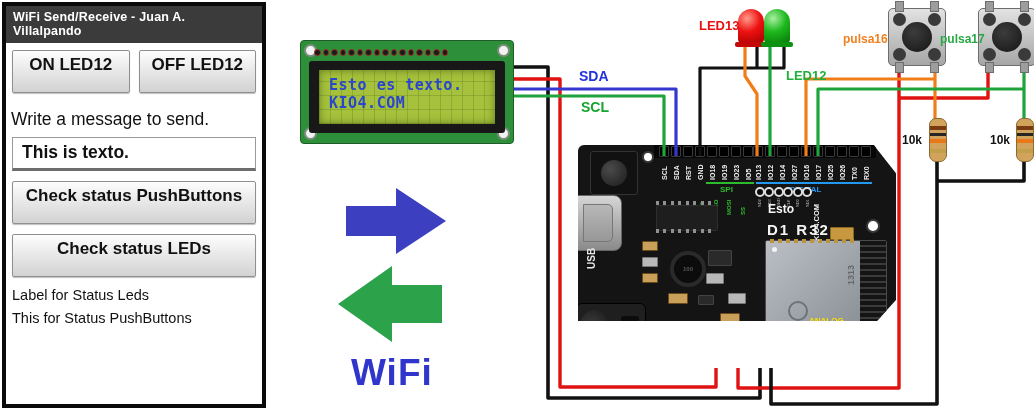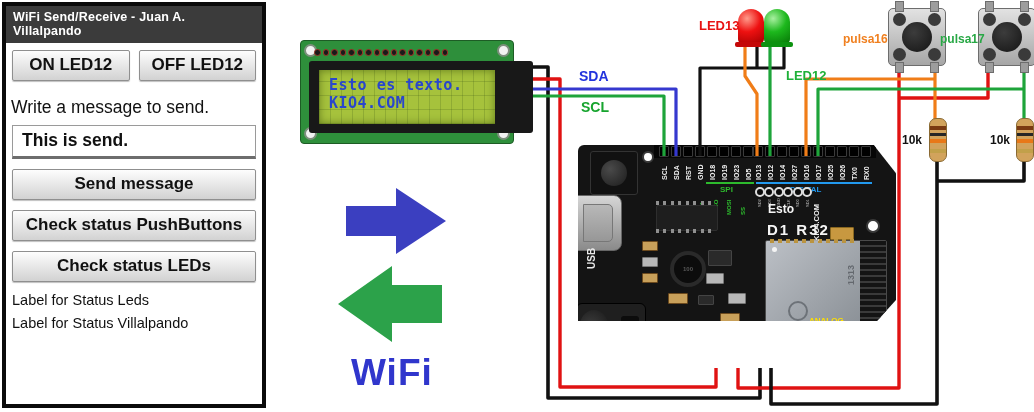--- a/index.html
+++ b/index.html
@@ -8,36 +8,36 @@
 
   
   .app{position:absolute;left:2px;top:2px;width:256px;height:398px;background:#fff;
        border:4px solid #0a0a0a;z-index:5;}
   .app-title{background:#3b3b3b;color:#fff;font-weight:bold;font-size:12.5px;
              padding:4px 7px 5px;letter-spacing:.2px;}
   .app-body{padding:5px 4px;}
   .btn-row{display:flex;gap:9px;margin:2px 2px 9px;}
   .app-btn{flex:1;background:linear-gradient(#fdfdfd,#d2d2d2);border:1px solid #8f8f8f;
            border-radius:2px;font-weight:bold;font-size:17px;text-align:center;
-           padding:4px 0 5px;color:#111;box-shadow:0 1px 1px rgba(0,0,0,.25);cursor:pointer;}
+           padding:4px 0 17px;color:#111;box-shadow:0 1px 1px rgba(0,0,0,.25);cursor:pointer;}
   .app-btn-full{display:block;width:auto;margin:0 2px 10px;}
   .app-label{font-size:17.5px;color:#111;margin:16px 1px 7px;}
   .app-textbox{margin:0 2px 10px;background:#fff;border:1px solid #9a9a9a;
                border-bottom:3px solid #6d6d6d;padding:4px 9px 5px;font-weight:bold;
                font-size:17.5px;color:#111;}
   .app-status{font-size:14.5px;color:#111;margin:6px 2px 7px;}
 
   
   .lcd{position:absolute;left:300px;top:40px;width:212px;height:102px;background:#2e8f3b;
        border:1px solid #1d5c25;border-radius:4px;z-index:4;}
   .lcd .screw{position:absolute;width:9px;height:9px;border-radius:50%;
               background:#f2f2f2;border:2px solid #7d8f7d;}
   .lcd .pins{position:absolute;left:13px;top:8px;display:flex;gap:2px;}
   .lcd .pinhole{width:4.5px;height:4.5px;border-radius:50%;background:#1a1a1a;border:1.5px solid #a03328;}
-  .lcd .bezel{position:absolute;left:8px;top:20px;width:224px;height:72px;background:#181818;
+  .lcd .bezel{position:absolute;left:8px;top:20px;width:196px;height:72px;background:#181818;
               border-radius:3px;}
   .lcd .screen{position:absolute;left:10px;top:9px;width:176px;height:54px;background:#a6c23c;
                box-shadow:inset 0 0 8px rgba(40,60,0,.55);
                background-image:
                  repeating-linear-gradient(90deg,rgba(60,90,20,.22) 0 1px,transparent 1px 11px),
                  repeating-linear-gradient(0deg,rgba(60,90,20,.22) 0 1px,transparent 1px 14px);}
   .lcd .line{position:absolute;left:10px;font-family:"DejaVu Sans Mono",monospace;
              font-weight:bold;font-size:15px;color:#2946cc;letter-spacing:.5px;white-space:pre;}
 
   
@@ -138,26 +138,25 @@
 <div class="stage">
 
   <div class="app">
     <div class="app-title">WiFi Send/Receive - Juan A. Villalpando</div>
     <div class="app-body">
       <div class="btn-row">
         <div class="app-btn">ON LED12</div>
         <div class="app-btn">OFF LED12</div>
       </div>
       <div class="app-label">Write a message to send.</div>
-      <div class="app-textbox">This is send.</div>
-      <div class="app-btn app-btn-full">Send message</div>
+      <div class="app-textbox">This is texto.</div>
       <div class="app-btn app-btn-full">Check status PushButtons</div>
       <div class="app-btn app-btn-full">Check status LEDs</div>
       <div class="app-status">Label for Status Leds</div>
-      <div class="app-status">Label for Status Villalpando</div>
+      <div class="app-status">This for Status PushButtons</div>
     </div>
   </div>
 
   <div class="board">
     <div class="hdr-strip"></div>
     <div class="pinrow rowA" style="left:80px;top:1px;">
 
     <div class="pin-t">
           <span class="sock"></span>
           <span class="plbl">SCL</span>

